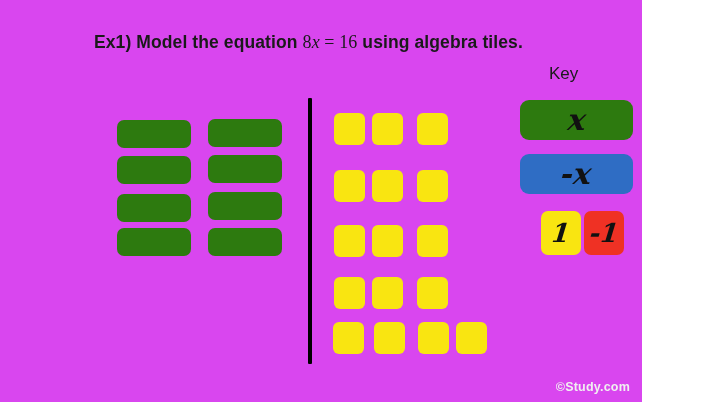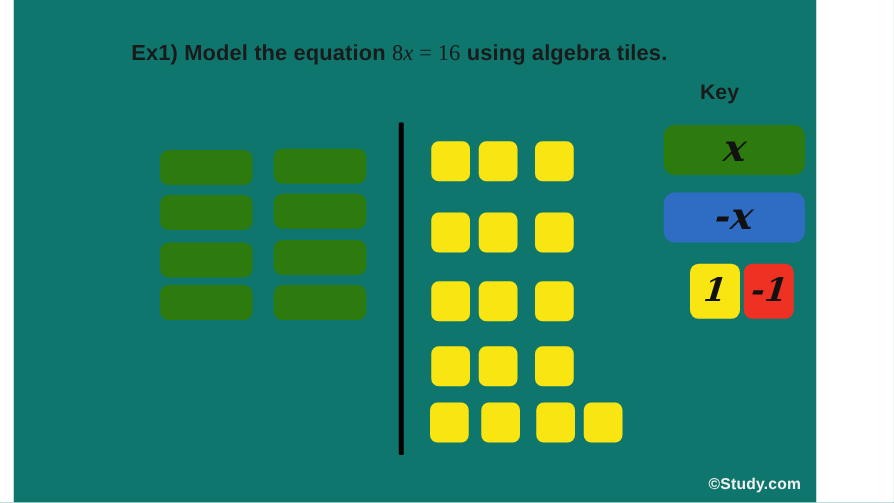--- a/index.html
+++ b/index.html
@@ -4,24 +4,23 @@
 <style>
   html, body {
     margin: 0;
     padding: 0;
     background: #ffffff;
   }
   #canvas {
     position: relative;
     width: 642px;
     height: 402px;
-    background: #0f766e;
+    background: #d946ef;
     overflow: hidden;
     font-family: "Liberation Sans", sans-serif;
-    margin-left: 11px;
   }
 
   
   #title {
     position: absolute;
     left: 94px;
     top: 32px;
     font-size: 17.5px;
     font-weight: 700;
     color: #1a1a1a;
@@ -67,21 +66,21 @@
     border-radius: 6px;
   }
 
   
   #key-label {
     position: absolute;
     left: 549px;
     top: 64px;
     font-size: 17px;
     color: #1a1a1a;
-    font-weight: 700;
+    font-weight: 400;
   }
 
   .key-bar {
     position: absolute;
     left: 520px;
     width: 113px;
     height: 40px;
     border-radius: 9px;
     display: flex;
     align-items: center;

